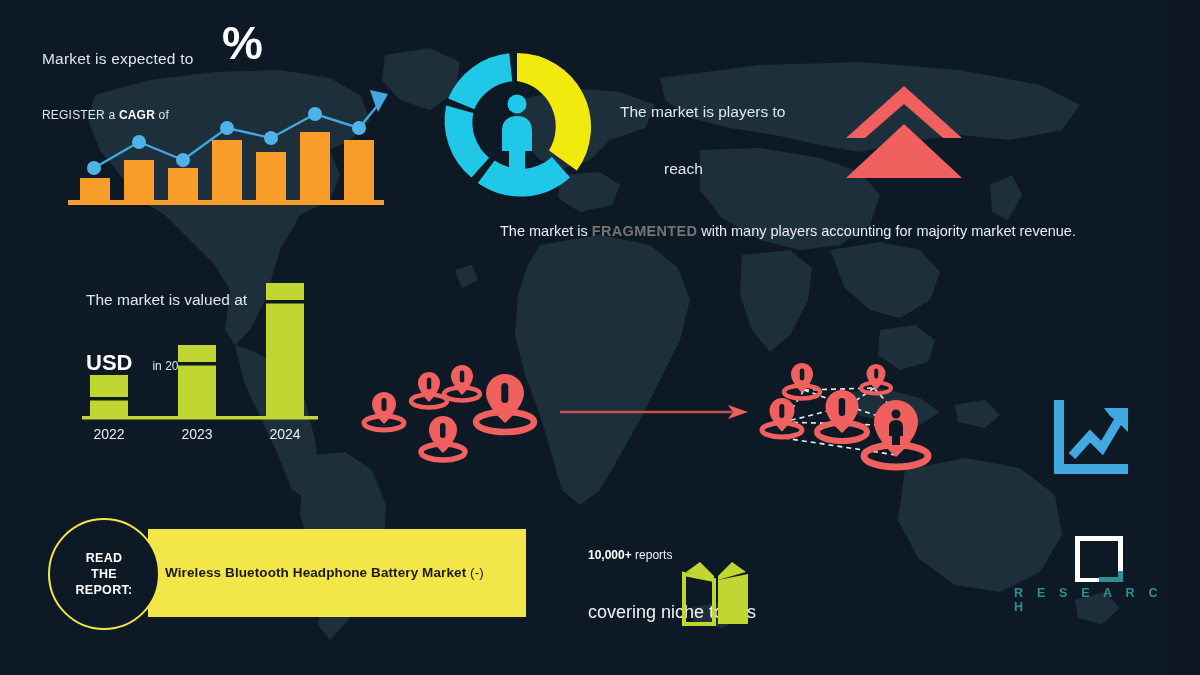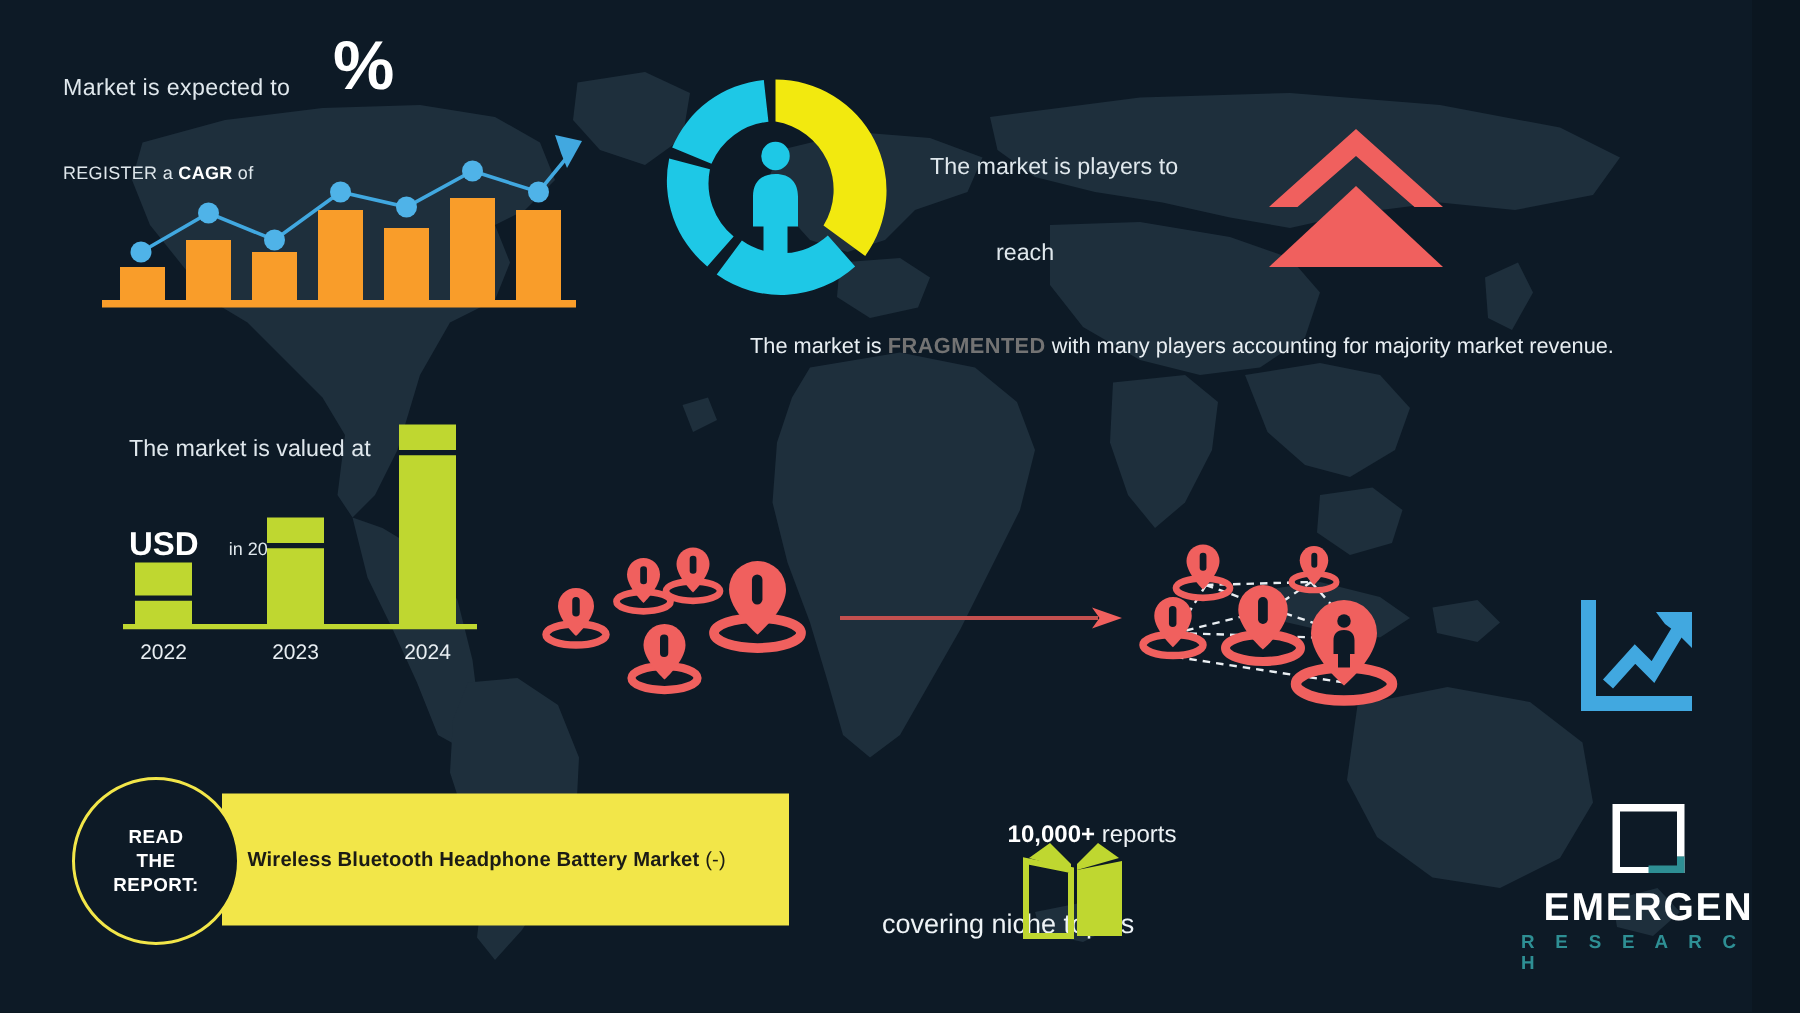--- a/index.html
+++ b/index.html
@@ -53,21 +53,21 @@
 
   
   #valued-block { left: 42px; top: 255px; width: 300px; margin-left: 44px; }
   #vl-l1 { font-size: 15.5px; color:#dfe7ec; }
   #vl-l2 { margin-top: 5px; }
   #vl-usd { font-size: 22px; font-weight: 700; color:#ffffff; }
   #vl-in  { font-size: 12px; color:#dfe7ec; margin-left: 20px;}
 
   
   #reports-block { left: 588px; top: 512px; width: 280px; }
-  #rp-l1 { font-size: 16px; color:#eef3f6;text-align:center; }
+  #rp-l1 { font-size: 12px; color:#eef3f6; }
   #rp-l1 b { font-weight:700; color:#ffffff;}
   #rp-l2 { font-size: 18px; color:#eef3f6; margin-top: 4px;}
 
   
   #report-banner {
     position: absolute; left: 148px; top: 529px;
     width: 378px; height: 88px;
     background: #f2e649;
   }
   #report-title {
@@ -325,17 +325,16 @@
   </svg>
 
   <div id="logo-block">
     <div id="logo-mark">
       <svg width="56" height="52" viewBox="0 0 56 52">
         <path d="M4,3 L52,3 L52,38 L47,38 L47,8 L9,8 L9,45 L4,45 Z" fill="#ffffff"></path>
         <path d="M4,45 L4,49 L52,49 L52,38 L47,38 L47,45 Z" fill="#ffffff"></path>
         <path d="M47,38 L52,38 L52,49 L28,49 L28,44 L47,44 Z" fill="#2e8f94"></path>
       </svg>
     </div>
-    <div id="logo-name">EMERGEN</div>
     <div id="logo-sub">R E S E A R C H</div>
   </div>
 
 </div>
 
 </body></html>

